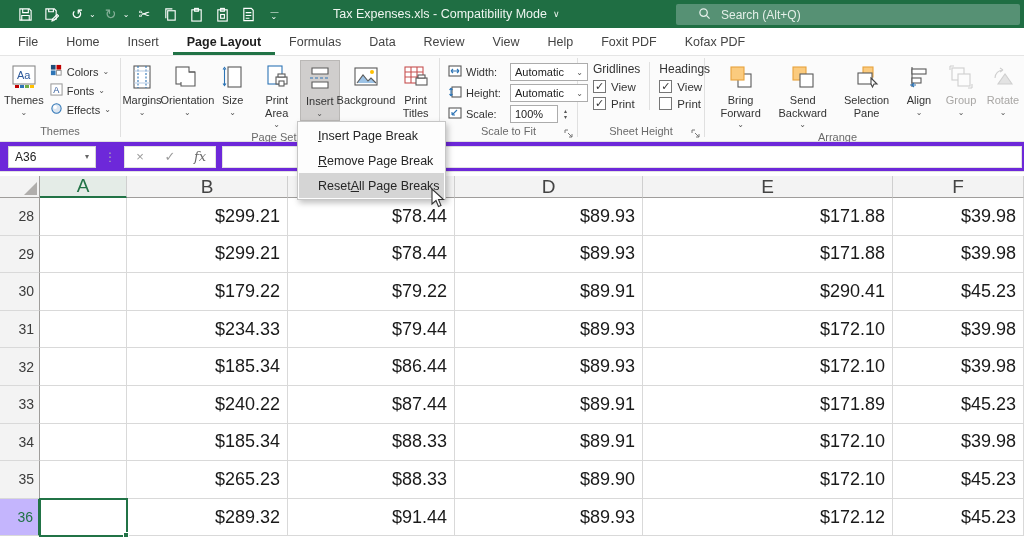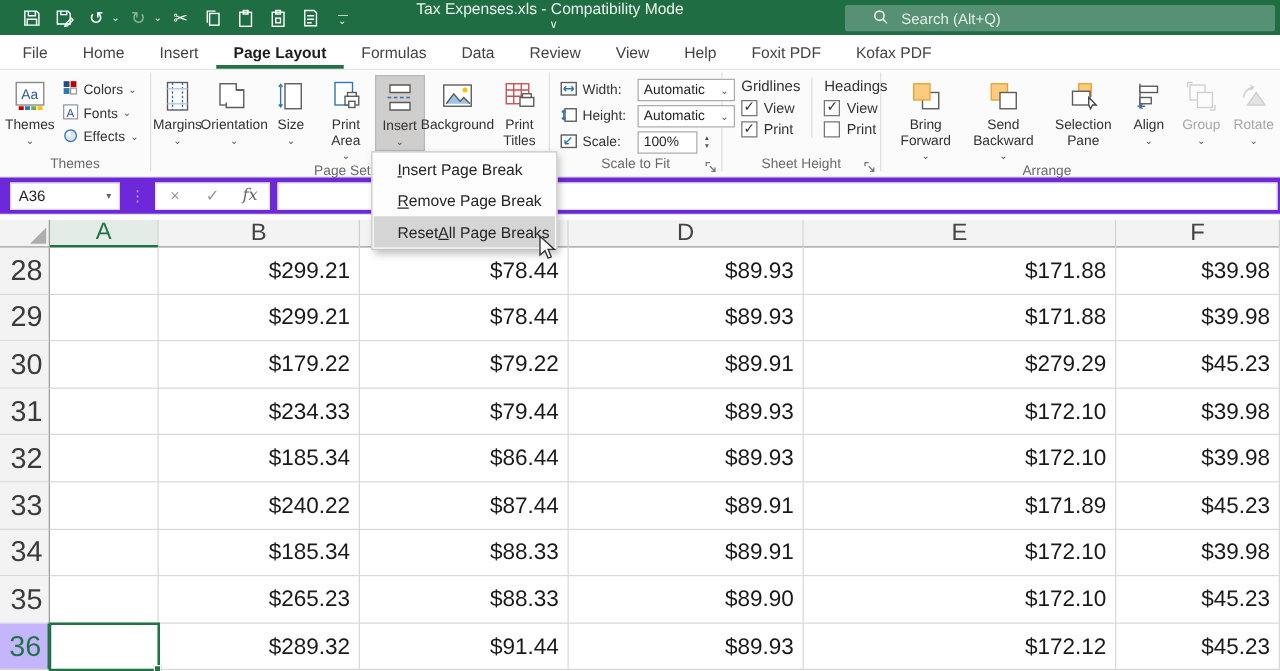--- a/index.html
+++ b/index.html
@@ -9,21 +9,21 @@
 
   
   .titlebar { position:absolute; left:0; top:0; width:1024px; height:28px;
     background:var(--titlebar-green); display:flex; align-items:center; color:#fff; }
   .qat { display:flex; align-items:center; gap:4px; padding-left:14px; }
   .qat .qbtn { width:22px; height:20px; display:flex; align-items:center; justify-content:center; color:#fff; font-size:14px; }
   .qat svg { stroke:#fff; fill:none; stroke-width:1.2; }
   .qbtn.dim { opacity:.45; }
   .qchev { font-size:8px; margin-left:-3px; }
   .doc-title { position:absolute; left:333px; top:0; height:28px; display:flex; align-items:center;
-    font-size:12.5px; color:#eef5f0; white-space:nowrap;flex-direction:column; }
+    font-size:12.5px; color:#eef5f0; white-space:nowrap; }
   .doc-title .tchev { font-size:9px; margin-left:6px; }
   .searchbox { position:absolute; left:676px; top:4px; width:344px; height:21px;
     background:var(--search-green); border-radius:2px; display:flex; align-items:center;
     color:#e3efe8; font-size:12px; padding-left:22px; gap:10px; }
   .searchbox svg { stroke:#e3efe8; fill:none; stroke-width:1.4; }
 
   
   .tabs { position:absolute; left:0; top:28px; width:1024px; height:28px; background:#ffffff;
     display:flex; align-items:flex-end; padding-left:4px; border-bottom:1px solid #e5e5e5; }
   .tab { padding:5px 14px 6px 14px; font-size:12.5px; color:#444; white-space:nowrap; }
@@ -90,21 +90,21 @@
   .shead { display:flex; height:22px; }
   .corner { width:40px; height:22px; background:#f3f3f3; border-right:1px solid #9f9d9b;
     border-bottom:1px solid #9f9d9b; position:relative; }
   .corner .tri { position:absolute; right:2px; bottom:2px; width:0; height:0;
     border-left:13px solid transparent; border-bottom:13px solid #b0aeac; }
   .chcell { height:22px; background:#f3f3f3; border-right:1px solid #cfcfcf; border-bottom:1px solid #9f9d9b;
     display:flex; align-items:center; justify-content:center; font-size:19px; color:#444; }
   .chcell.sel { background:#e4ece7; color:var(--green); border-bottom:2px solid var(--green); }
   .srow { display:flex; height:37.6px; }
   .gut { width:40px; background:#f3f3f3; border-right:1px solid #9f9d9b; border-bottom:1px solid #d9d9d9;
-    display:flex; align-items:center; justify-content:flex-end; padding-right:5px; font-size:23px; color:#3b3b3b; }
+    display:flex; align-items:center; justify-content:flex-end; padding-right:5px; font-size:14px; color:#3b3b3b; }
   .gut.sel { background:#c4b5fd; color:var(--green); border-right:2px solid var(--green); }
   .cell { border-right:1px solid #d9d9d9; border-bottom:1px solid #d9d9d9; display:flex; align-items:center;
     justify-content:flex-end; padding-right:7px; font-size:18px; color:#1a1a1a; white-space:nowrap; overflow:hidden; }
   .selbox { position:absolute; left:39px; top:322px; width:89px; height:39px;
     border:2px solid var(--green); z-index:10; pointer-events:none; }
   .selbox .handle { position:absolute; right:-3px; bottom:-3px; width:6px; height:6px;
     background:var(--green); border:1px solid #fff; }
 
   .cursor { position:absolute; left:430px; top:188px; z-index:60; }
 </style>
@@ -525,21 +525,21 @@
           <div class="cell" style="width: 188px;">$89.93</div>
           <div class="cell" style="width: 250px;">$171.88</div>
           <div class="cell" style="width: 131px;">$39.98</div>
         </div>
         <div class="srow">
           <div class="gut">30</div>
           <div class="cell" style="width: 87px;"></div>
           <div class="cell" style="width: 161px;">$179.22</div>
           <div class="cell" style="width: 167px;">$79.22</div>
           <div class="cell" style="width: 188px;">$89.91</div>
-          <div class="cell" style="width: 250px;">$279.29</div>
+          <div class="cell" style="width: 250px;">$290.41</div>
           <div class="cell" style="width: 131px;">$45.23</div>
         </div>
         <div class="srow">
           <div class="gut">31</div>
           <div class="cell" style="width: 87px;"></div>
           <div class="cell" style="width: 161px;">$234.33</div>
           <div class="cell" style="width: 167px;">$79.44</div>
           <div class="cell" style="width: 188px;">$89.93</div>
           <div class="cell" style="width: 250px;">$172.10</div>
           <div class="cell" style="width: 131px;">$39.98</div>

